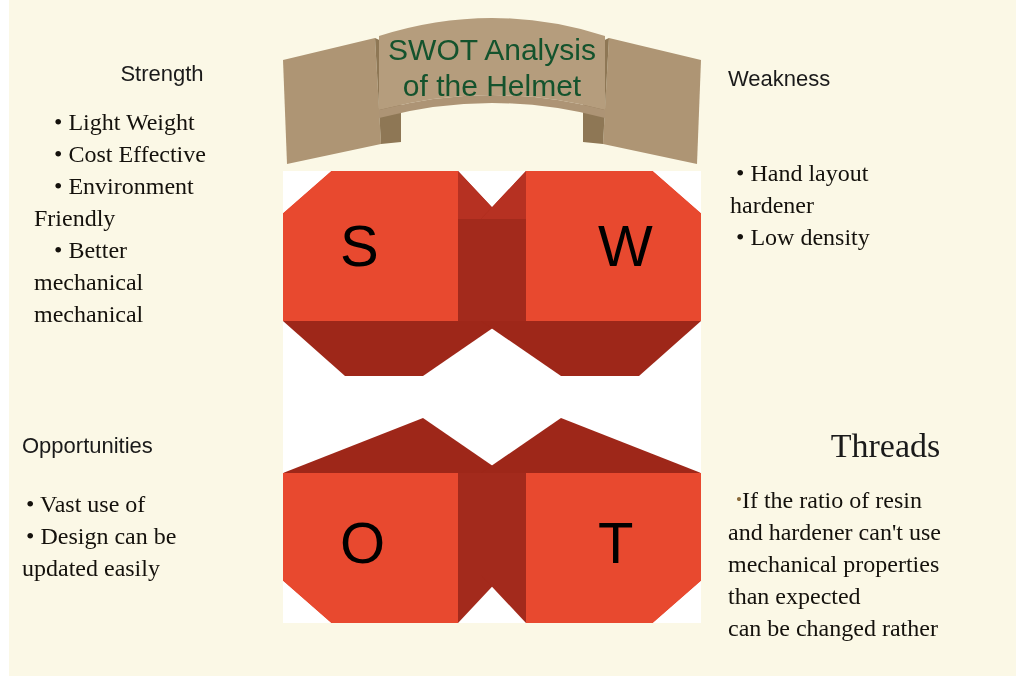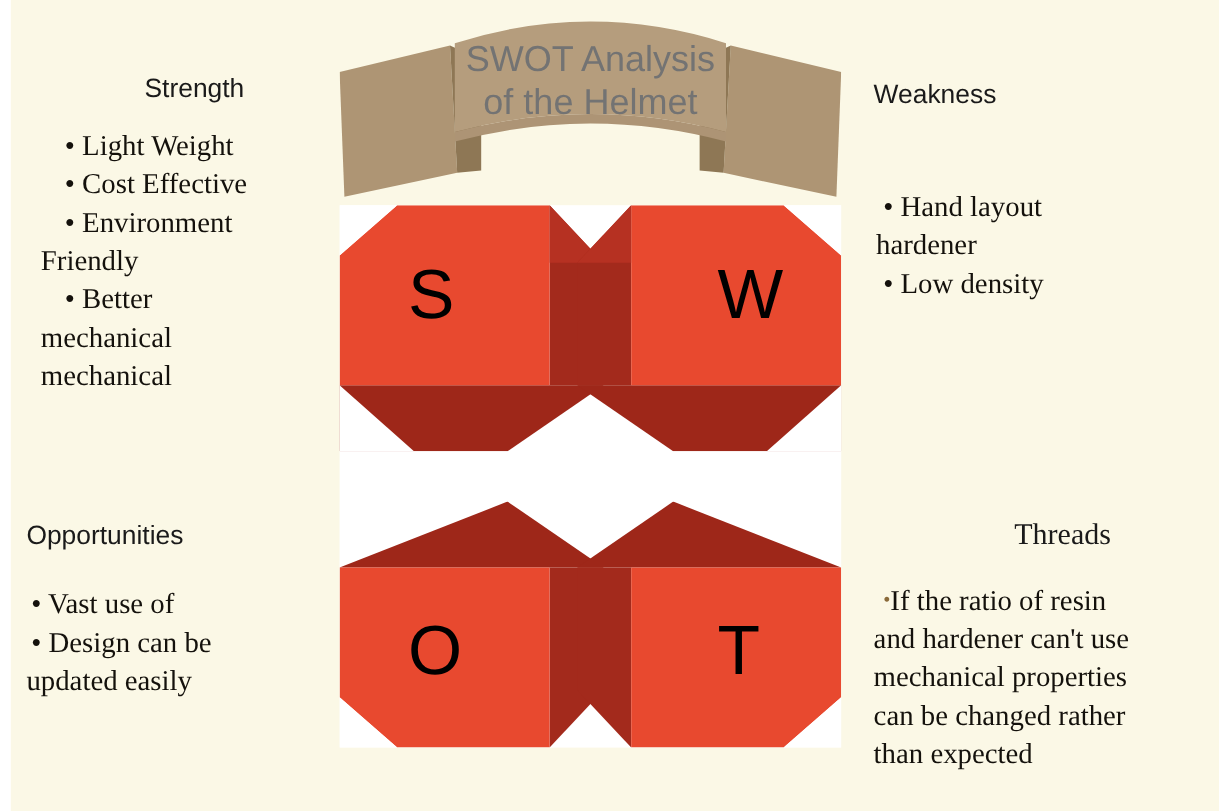--- a/index.html
+++ b/index.html
@@ -44,21 +44,21 @@
   .banner-svg { display: block; }
   .banner-title {
     position: absolute;
     left: 0;
     top: 18px;
     width: 418px;
     text-align: center;
     font-family: "Liberation Sans", sans-serif;
     font-size: 30px;
     line-height: 36px;
-    color: #737373;
+    color: #14532d;
     letter-spacing: 0px;
   }
 
   
   .cube {
     position: absolute;
   }
   .cube svg { display: block; }
   .cube-letter {
     position: absolute;
@@ -72,21 +72,21 @@
   .col { position: absolute; }
   .col-heading {
     font-family: "Liberation Sans", sans-serif;
     font-size: 22px;
     line-height: 36px;
     color: #1a1a1a;
     white-space: nowrap;
   }
   .col-heading.serif {
     font-family: "Liberation Serif", serif;
-    font-size: 25px;
+    font-size: 34px;
   }
   .bullets {
     font-family: "Liberation Serif", serif;
     font-size: 24px;
     line-height: 32px;
     color: #14110c;
   }
   .bullet-item { margin: 0; }
   .bullet-dot {
     font-family: "Liberation Serif", serif;
@@ -225,18 +225,18 @@
       <div class="bullet-item" style="margin-left:-4px;">updated easily</div>
     </div>
   </div>
 
   <div class="col" style="left:722px; top:428px; width:285px;">
     <div class="col-heading serif" style="text-align:center; padding-left:42px;">Threads</div>
     <div class="bullets" style="margin-top:20px; padding-left:14px;">
       <div class="bullet-item"><span class="bullet-dot small">•</span><span>If the ratio of resin</span></div>
       <div class="bullet-item" style="margin-left:-8px;">and hardener can't use</div>
       <div class="bullet-item" style="margin-left:-8px;">mechanical properties</div>
+      <div class="bullet-item" style="margin-left:-8px;">than expected</div>
       <div class="bullet-item" style="margin-left:-8px;">can be changed rather</div>
-      <div class="bullet-item" style="margin-left:-8px;">than expected</div>
     </div>
   </div>
 
 </div>
 
 </body></html>

